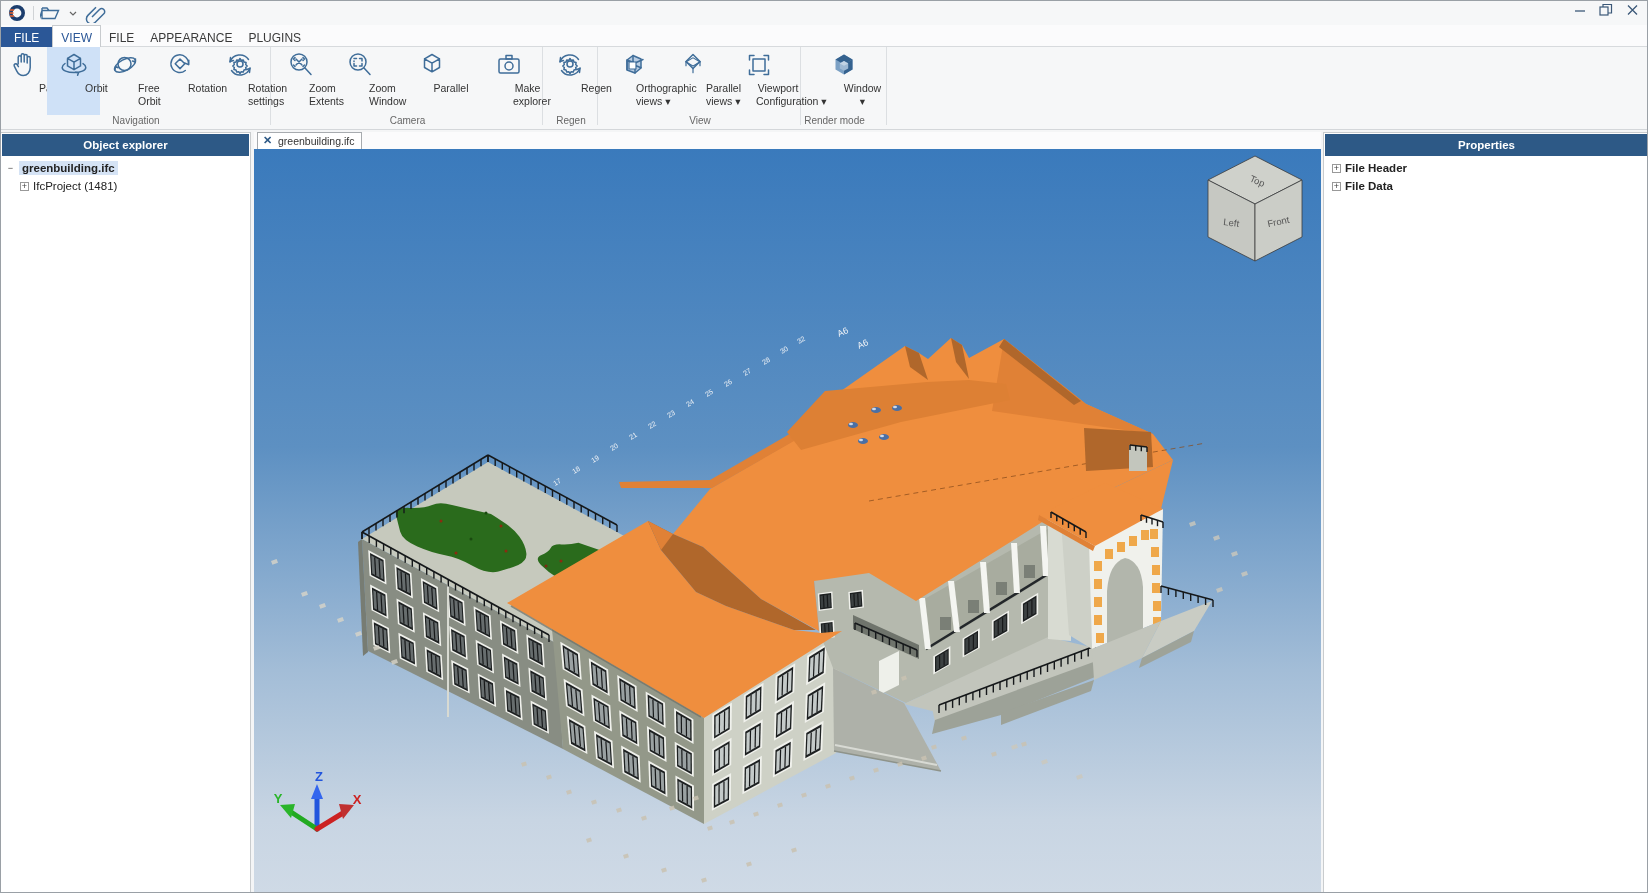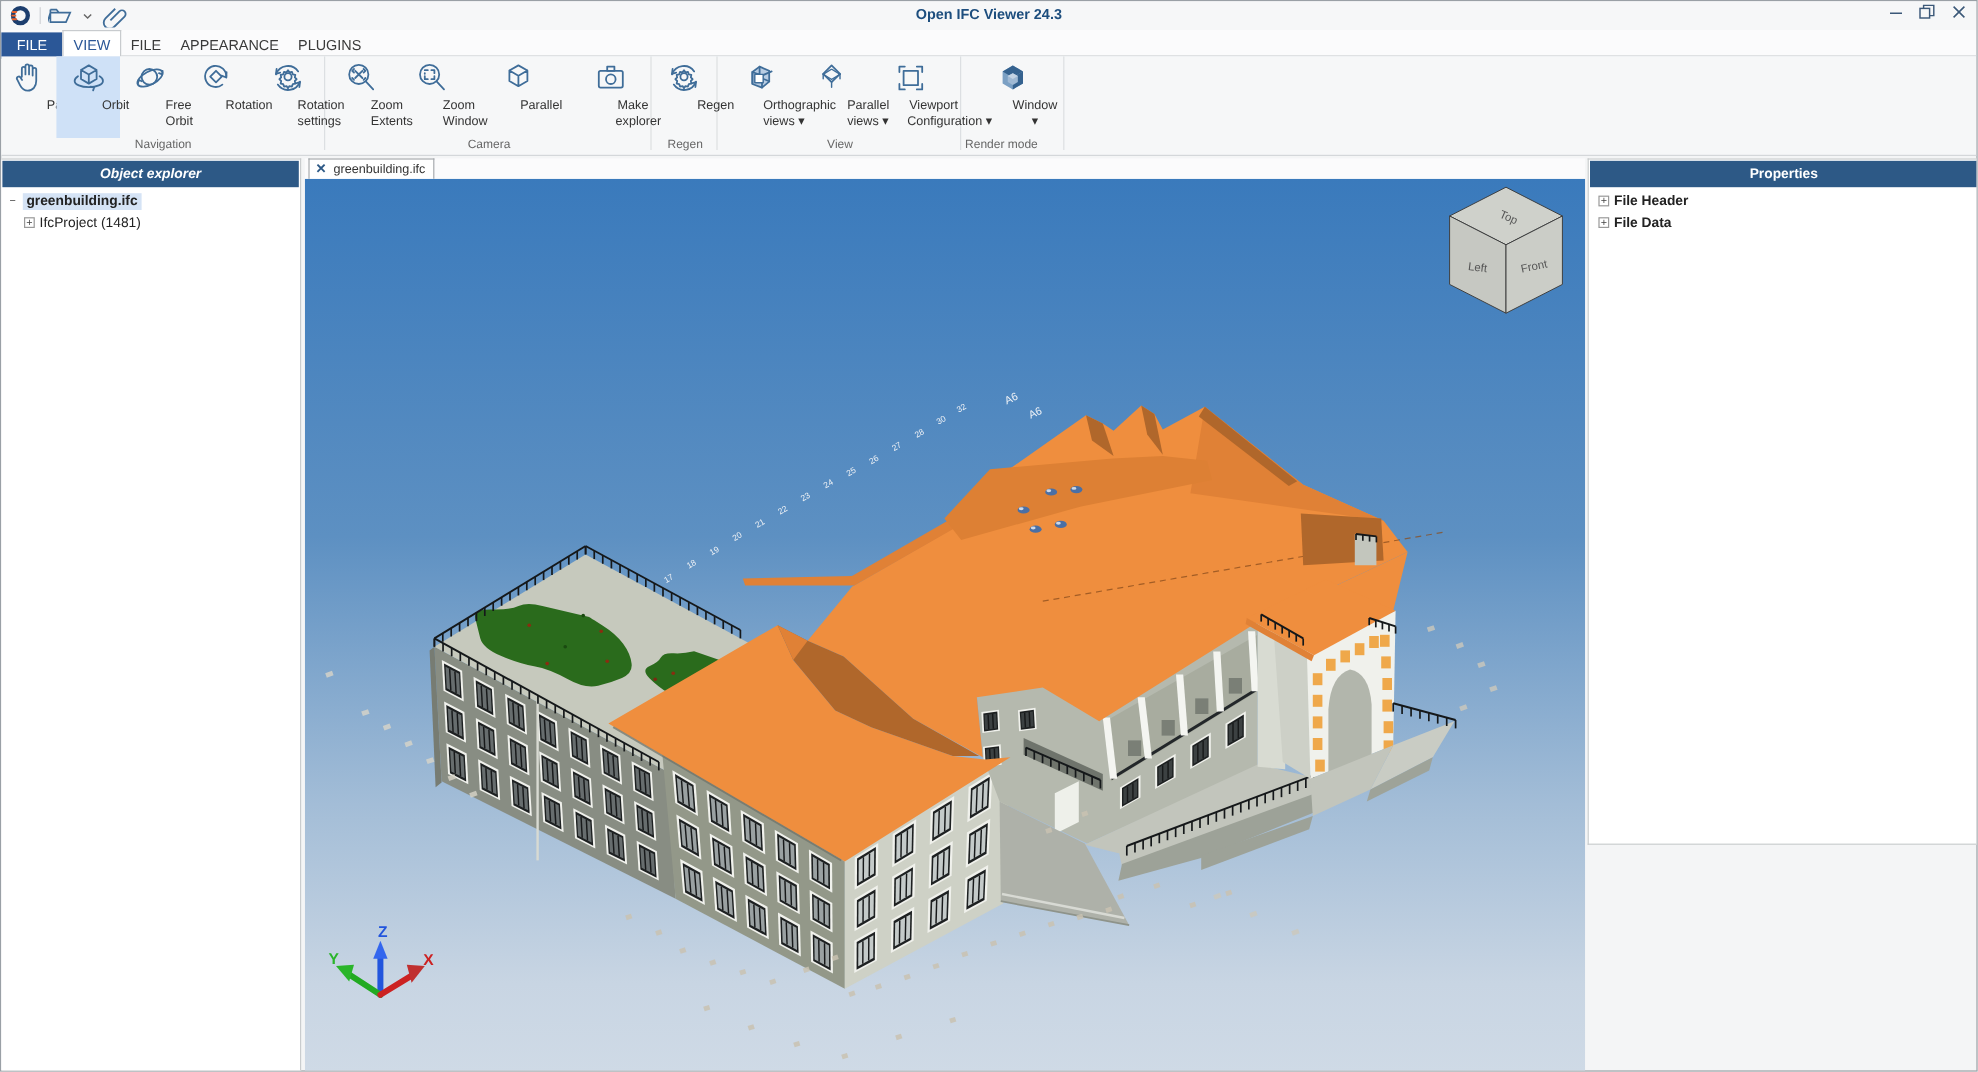--- a/index.html
+++ b/index.html
@@ -12,21 +12,21 @@
 .ribbon{position:absolute;left:0;top:46px;width:100%;height:83px;background:#f6f7f8;border-bottom:1px solid #d4d7da;font-size:0;white-space:nowrap;}
 .rbtn{position:relative;display:inline-block;vertical-align:top;text-align:center;width:50px;height:68px;padding-top:3px;font-size:10.5px;}
 .rbtn.hl{background:#cfe1f7;}
 .ric{height:32px;}
 .rlab{font-size:10.5px;color:#333;line-height:12.5px;white-space:nowrap;padding-left:38px;}
 .rsep{display:inline-block;vertical-align:top;width:1px;height:78px;background:#dcdfe2;}
 .rgroups{position:absolute;top:68px;left:0;width:100%;height:14px;}
 .rglab{position:absolute;font-size:10px;color:#666;text-align:center;}
 .panel-h{position:absolute;height:22px;background:#2d5986;color:#fff;font-weight:bold;font-size:11.5px;text-align:center;line-height:22px;}
 .lpanel{position:absolute;left:0;top:131px;width:250px;height:762px;background:#fff;border:1px solid #c9ccce;border-left:none;}
-.rpanel{position:absolute;left:1322px;top:131px;width:326px;height:572px;background:#fff;border:1px solid #c9ccce;border-right:none;}
+.rpanel{position:absolute;left:1322px;top:131px;width:326px;height:762px;background:#fff;border:1px solid #c9ccce;border-right:none;}
 .tree{position:absolute;top:26px;left:0;font-size:11.5px;color:#222;}
 .titem{height:18px;line-height:18px;white-space:nowrap;}
 .pm{display:inline-block;width:9px;height:9px;border:1px solid #999;background:#fff;font-size:9px;line-height:7px;text-align:center;color:#444;margin-right:4px;vertical-align:1px;}
 .tabbar{position:absolute;left:253px;top:131px;width:1067px;height:17px;background:#fbfbfc;}
 .vtab{position:absolute;left:3px;top:0;height:17px;background:#fff;border:1px solid #a7abaf;border-bottom:none;font-size:10.5px;color:#333;padding:2px 7px 0 20px;}
 .vtab .x{position:absolute;left:5px;top:1px;color:#2d5986;font-weight:bold;font-size:11px;}
 .viewport{position:absolute;left:253px;top:148px;width:1067px;height:745px;}
 .qat{position:absolute;top:2px;left:6px;display:flex;align-items:center;gap:6px;}
 </style></head><body>
 
@@ -40,21 +40,20 @@
   <svg width="22" height="18" viewBox="0 0 22 18" fill="none" stroke="#3f6d99" stroke-width="1.4">
         <path d="M2 4 h5 l2 2.5 h8 M2 4 v10.5 h13 l3.5-8 h-16.5 l-2.5 8"></path>
       </svg>
   <svg width="10" height="10" viewBox="0 0 10 10">
         <path d="M2 4 l3 3 3-3" fill="none" stroke="#666" stroke-width="1.2"></path>
       </svg>
   <svg width="22" height="20" viewBox="0 0 22 20" fill="none" stroke="#3f6d99" stroke-width="1.5">
         <path d="M8 14 L15.5 6.5 a3 3 0 0 1 4.3 4.3 L11 19.5 a5 5 0 0 1 -7.1-7.1 L12 4.3"></path>
       </svg>
  </div>
- <div class="title">Open IFC Viewer 24.3</div>
  <div class="winbtns">
   <svg width="12" height="14" viewBox="0 0 12 14">
         <path d="M1 8 h10" stroke="#3b5878" stroke-width="1.3"></path>
       </svg>
   <svg width="14" height="14" viewBox="0 0 14 14" fill="none" stroke="#3b5878" stroke-width="1.2">
         <rect x="1" y="4" width="8" height="8"></rect>
         <path d="M4 4 V1.5 H12.5 V10 H9"></path>
       </svg>
   <svg width="13" height="14" viewBox="0 0 13 14">
         <path d="M2 2.5 l9 9 M11 2.5 l-9 9" stroke="#3b5878" stroke-width="1.3"></path>
@@ -145,21 +144,21 @@
 <div class="rgroups">
  <div class="rglab" style="left:0px;width:270px;">Navigation</div>
  <div class="rglab" style="left:271px;width:271px;">Camera</div>
  <div class="rglab" style="left:543px;width:54px;">Regen</div>
  <div class="rglab" style="left:598px;width:202px;">View</div>
  <div class="rglab" style="left:801px;width:65px;">Render mode</div>
 </div>
 </div>
 
 <div class="lpanel">
- <div class="panel-h" style="left:1px;right:1px;top:1px;font-style:italic;">Object explorer</div>
+ <div class="panel-h" style="left:1px;right:1px;top:1px;">Object explorer</div>
  <div class="tree" style="left:5px;">
   <div class="titem"><span class="pm" style="border-color:transparent;">−</span><span style="background:#d5e3f5;font-weight:bold;padding:1px 3px;">greenbuilding.ifc</span></div>
   <div class="titem" style="padding-left:14px;"><span class="pm">+</span>IfcProject (1481)</div>
  </div>
 </div>
 
 <div class="tabbar">
     <div class="vtab"><span class="x">✕</span>greenbuilding.ifc</div>
   </div>
 

